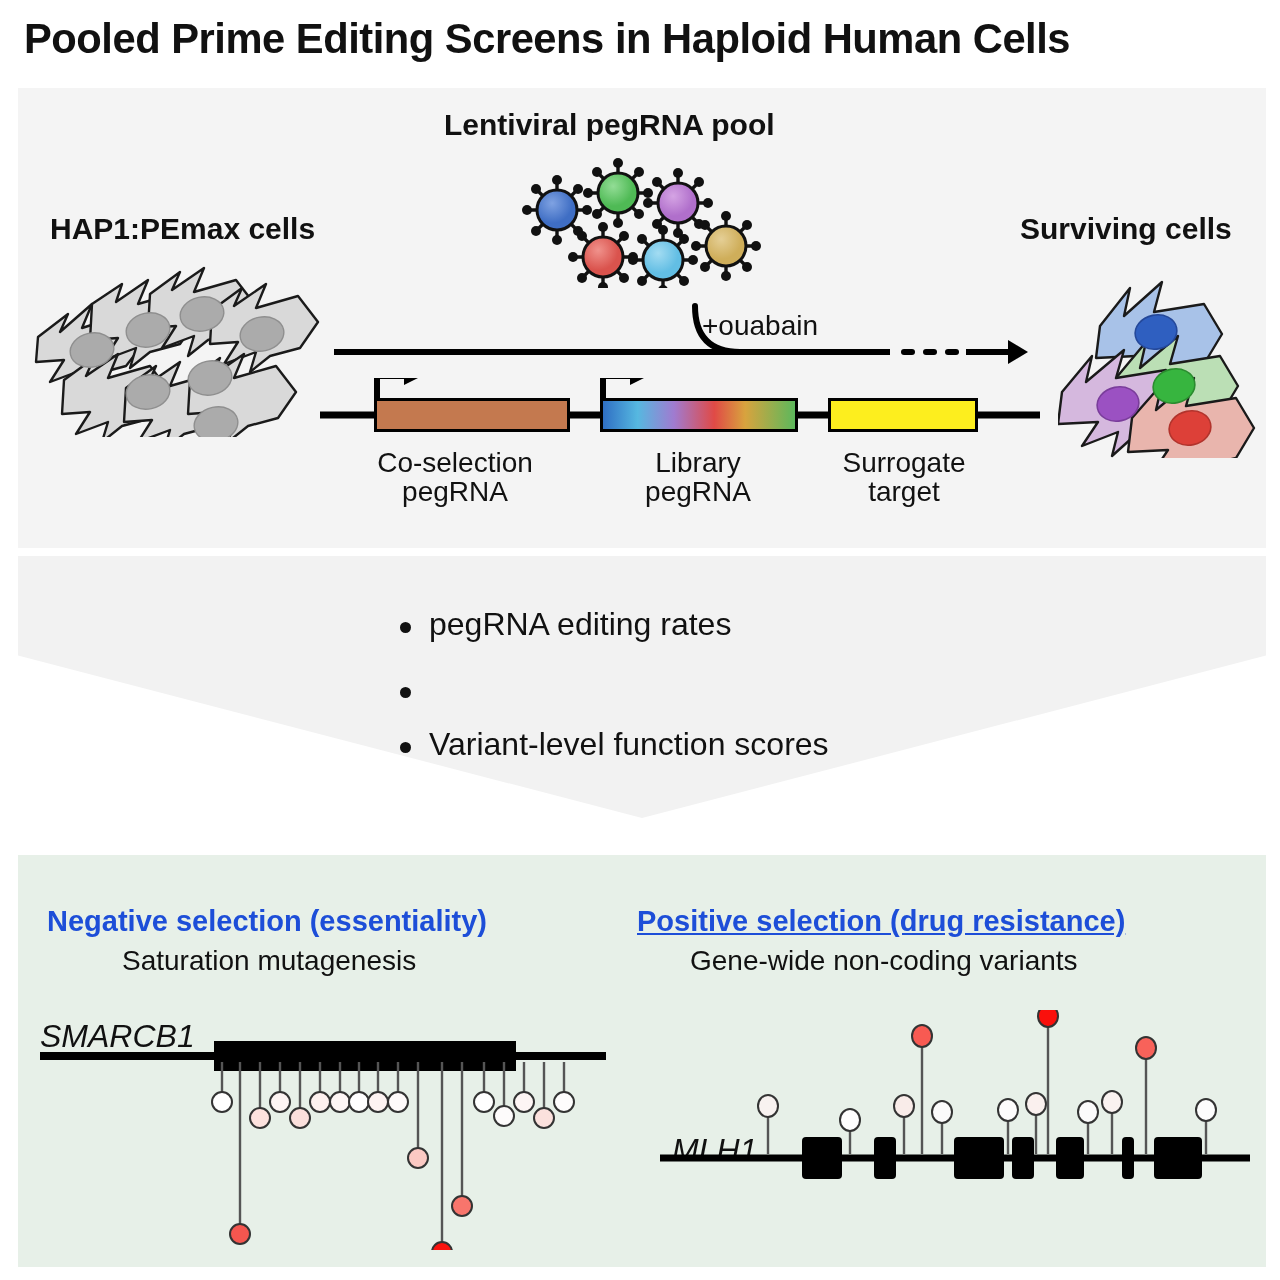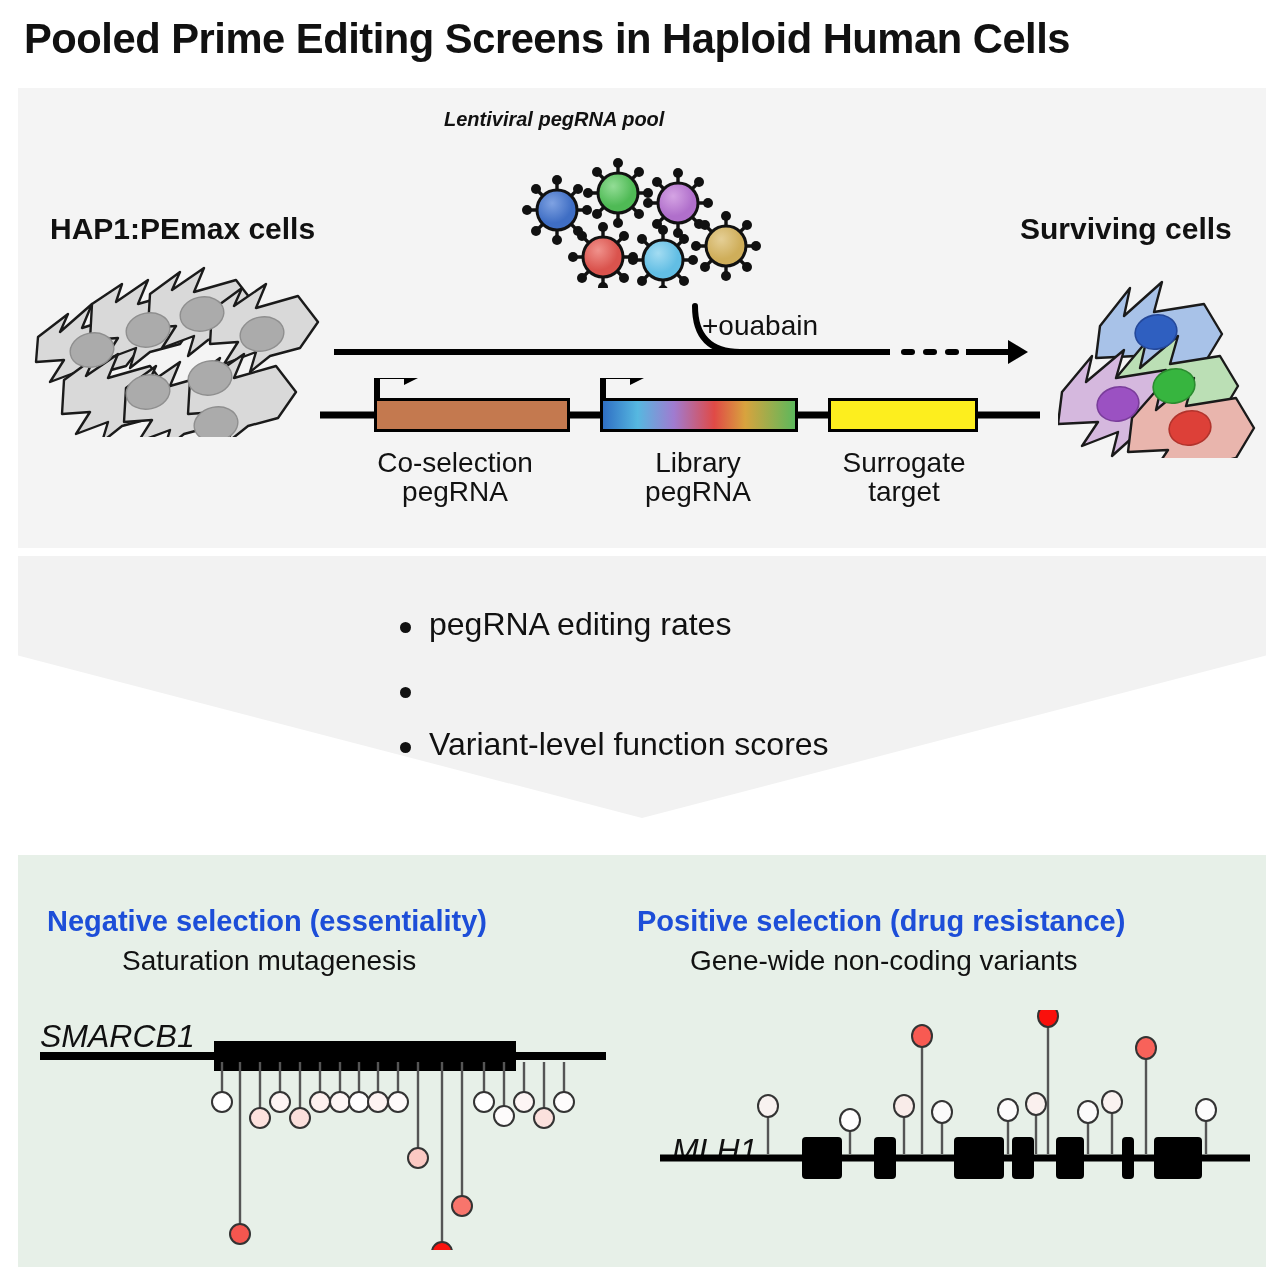--- a/index.html
+++ b/index.html
@@ -16,21 +16,21 @@
     transform:scaleX(0.97);transform-origin:left center;
   }
 
   
   .panel-top{
     position:absolute;left:18px;top:88px;width:1248px;height:460px;
     background:#f4f4f4;
   }
   .lbl{position:absolute;font-weight:bold;color:#111;white-space:nowrap;}
   .lbl-hap{left:50px;top:212px;font-size:30px;}
-  .lbl-lenti{left:444px;top:108px;font-size:20px;font-style:italic;}
+  .lbl-lenti{left:444px;top:108px;font-size:30px;}
   .lbl-surv{left:976px;top:212px;font-size:30px;margin-left:44px;}
 
   
   .cellcluster{position:absolute;}
   .grey-cells{left:30px;top:262px;}
   .surv-cells{left:1058px;top:268px;}
 
   
   .virus-pool{position:absolute;left:505px;top:158px;width:260px;height:130px;}
 
@@ -66,21 +66,21 @@
 
   
   .panel-bot{
     position:absolute;left:18px;top:855px;width:1248px;height:412px;
     background:#e7f0e8;
   }
   .head-bold{position:absolute;font-size:29px;font-weight:bold;color:#1d4ed8;white-space:nowrap;}
   .head-sub{position:absolute;font-size:28px;color:#111;white-space:nowrap;}
   .hb-left{left:47px;top:905px;}
   .hs-left{left:122px;top:945px;}
-  .hb-right{left:637px;top:905px;}
+  .hb-right{left:637px;top:905px;text-decoration:underline;}
   .hs-right{left:690px;top:945px;}
 
   .gene-name{position:absolute;font-size:32px;font-style:italic;color:#111;}
   .gn-smarcb1{left:40px;top:1018px;}
   .gn-mlh1{left:672px;top:1132px;}
 
   .plot{position:absolute;}
   .plot-left{left:18px;top:1020px;width:600px;height:230px;}
   .plot-right{left:650px;top:1010px;width:620px;height:200px;}
 </style>

